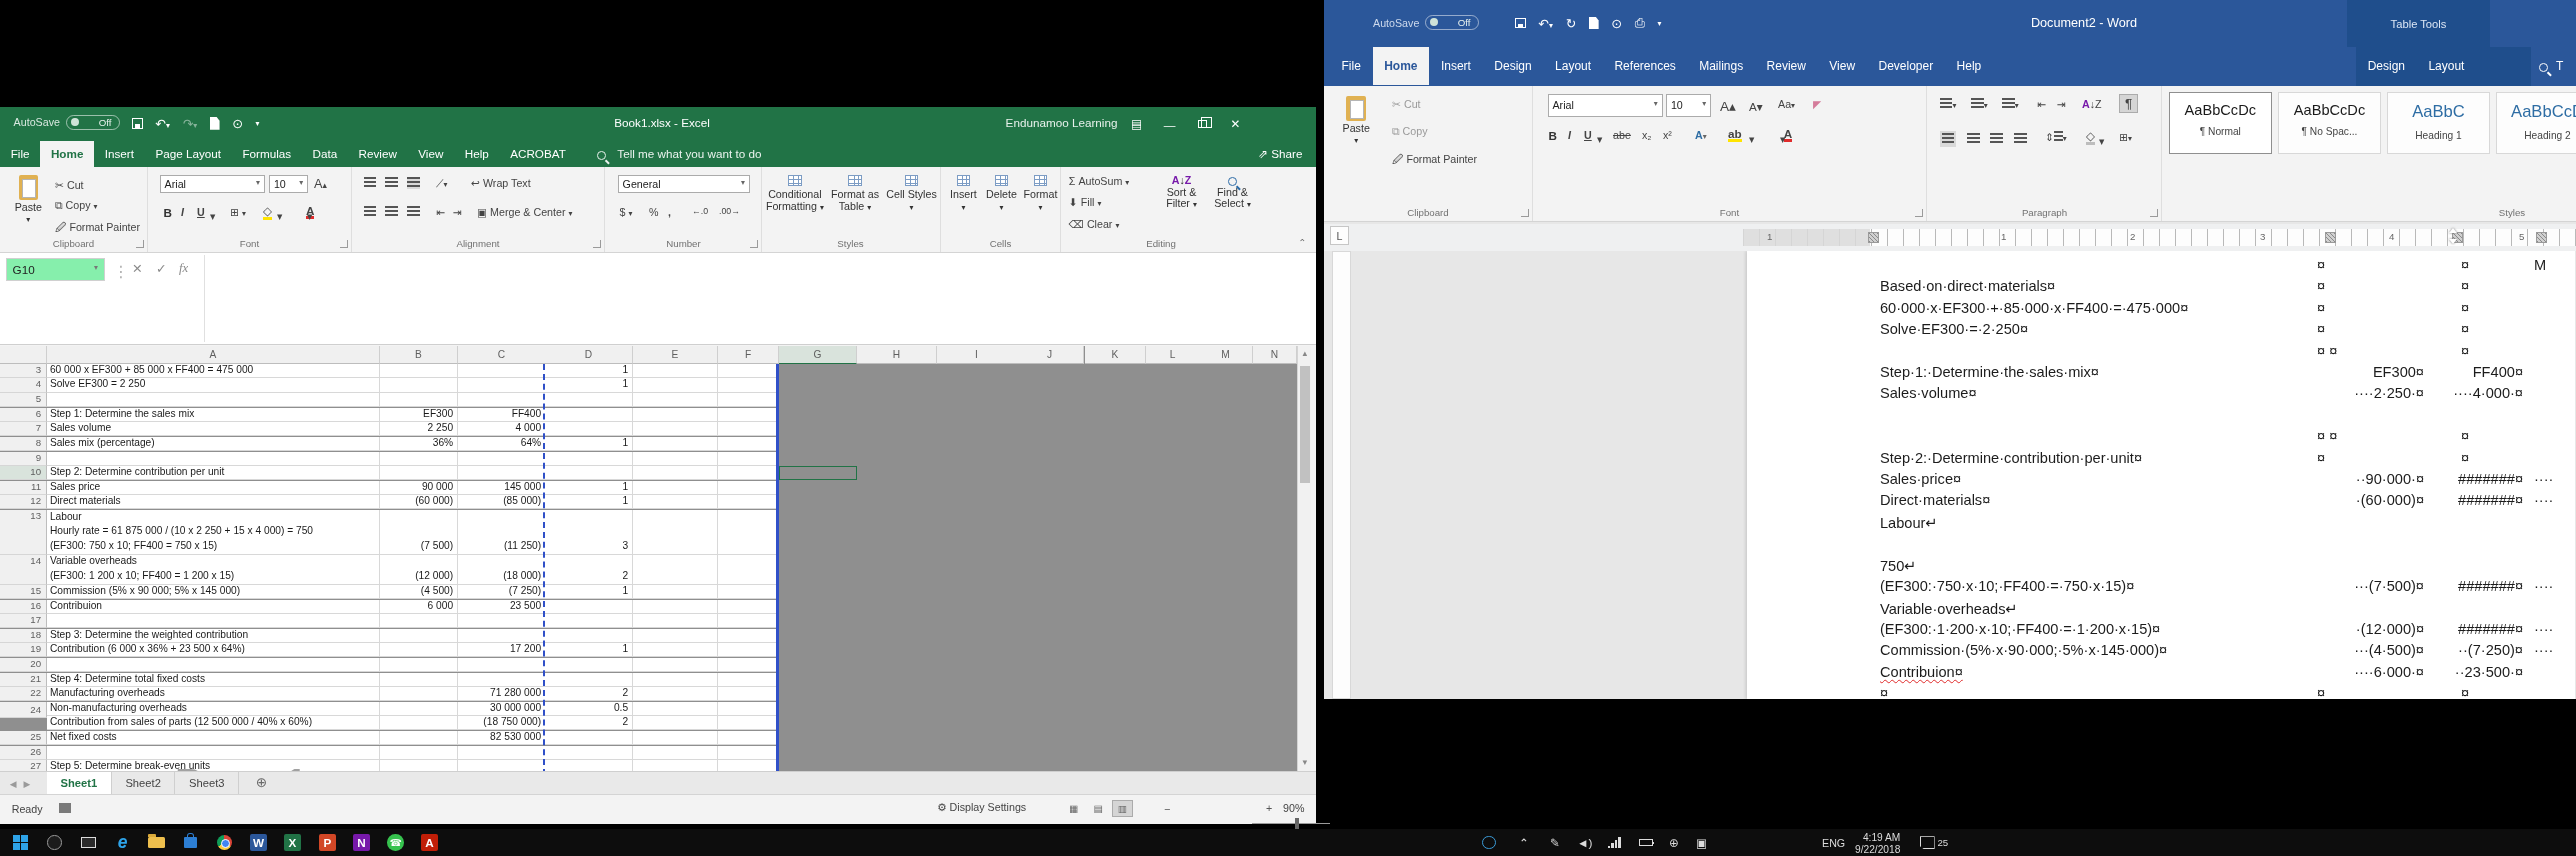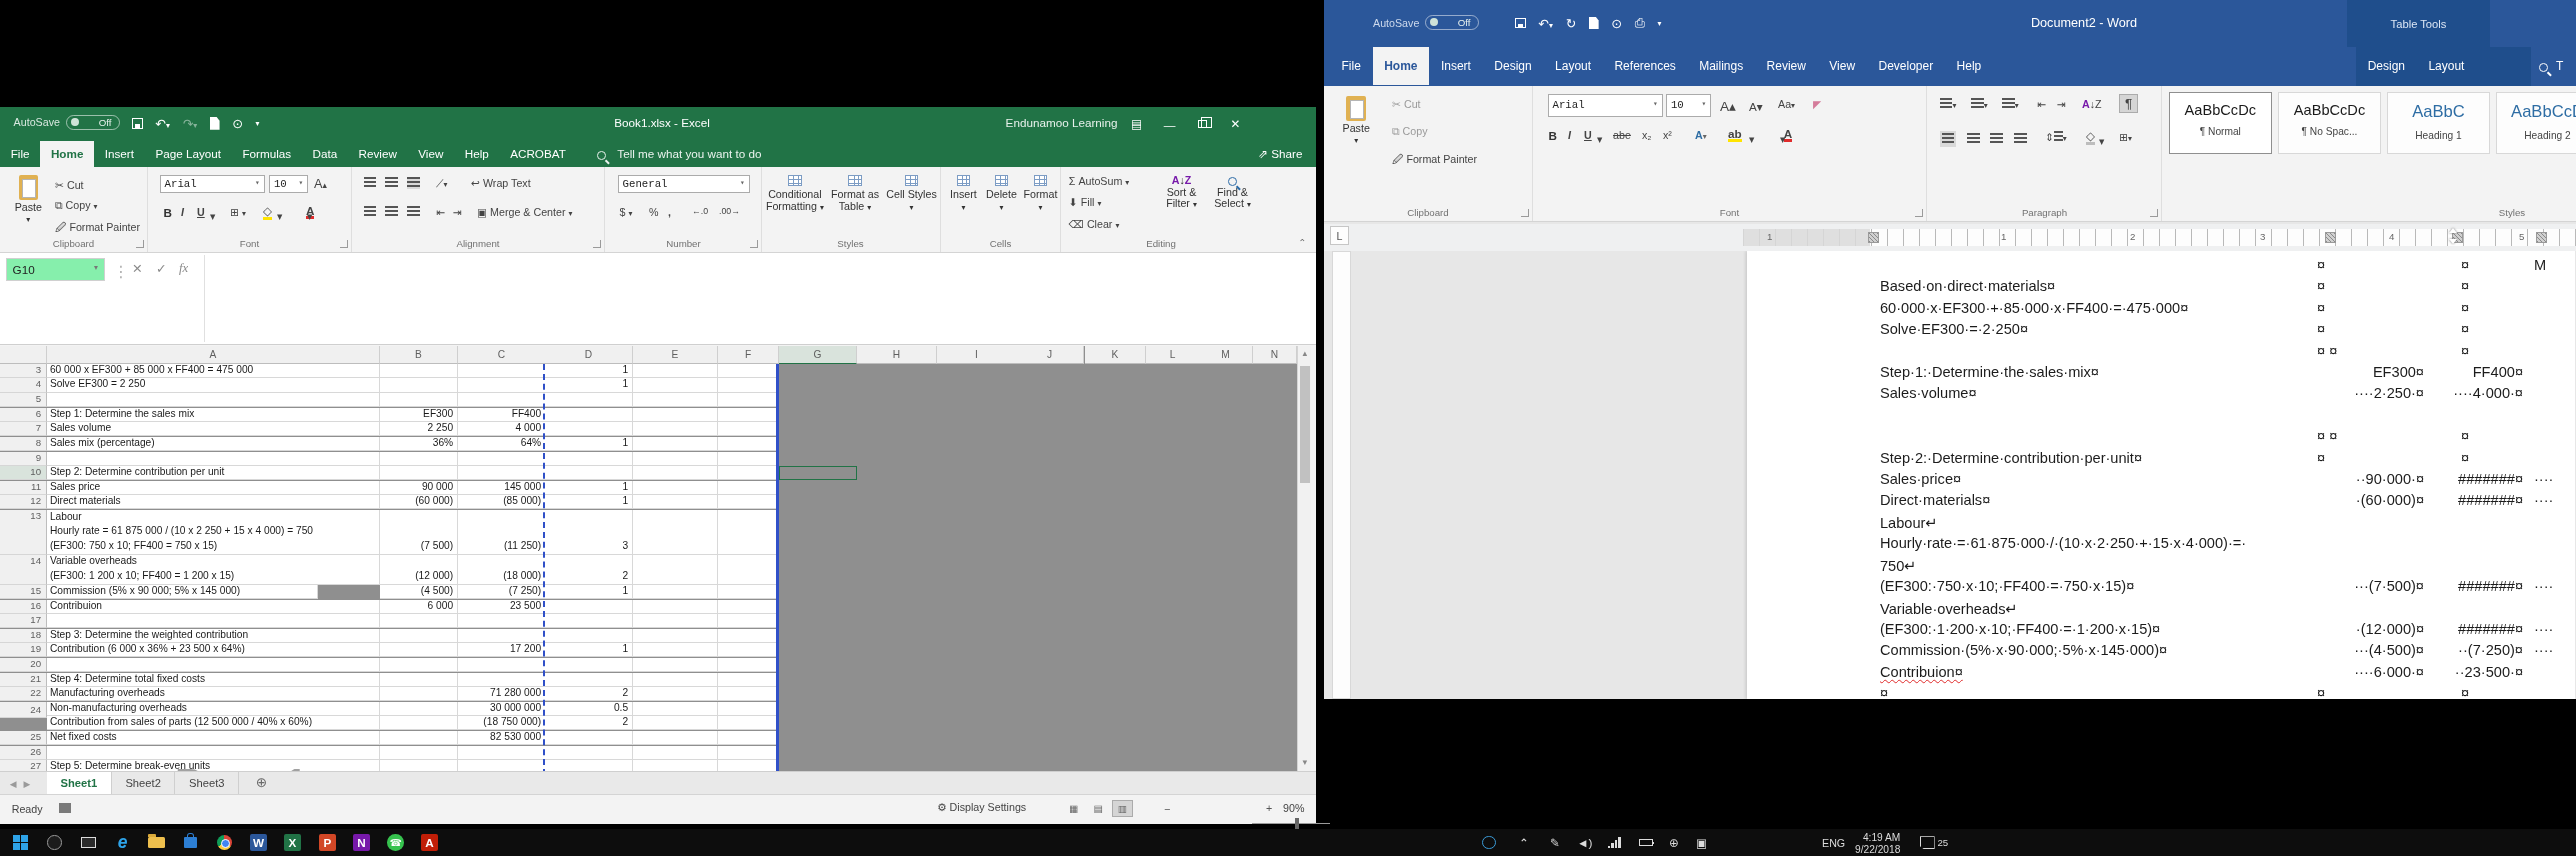--- a/index.html
+++ b/index.html
@@ -30,21 +30,21 @@
   .mag{display:inline-block;width:8.8px;height:8.8px;border:1.5px solid currentColor;border-radius:50%;position:relative;vertical-align:-1.9px;}
   .mag::after{content:"";position:absolute;width:4.9px;height:1.5px;background:currentColor;transform:rotate(45deg);left:6.8px;top:8.8px;}
   .xl-ribbon{left:0;top:60px;width:100%;height:86px;background:#f3f3f3;border-bottom:1px solid #d4d4d4;font-size:10.7px;color:#333;}
   .grp{position:absolute;top:0;height:100%;border-right:1px solid #dedede;}
   .glabel{position:absolute;bottom:2.9px;left:0;right:0;text-align:center;color:#717171;font-size:9.7px;}
   .dlgl{position:absolute;bottom:3.9px;right:2.9px;width:7.8px;height:7.8px;border-right:1.5px solid #9a9a9a;border-bottom:1.5px solid #9a9a9a;}
   .bigbtn{position:absolute;text-align:center;color:#333;font-size:10.7px;line-height:11.7px;}
   .clipico{width:19.5px;height:25px;background:#e0b152;border-radius:1.9px;margin:0 auto 1.9px;position:relative;}
   .clipico::after{content:"";position:absolute;left:3.9px;top:3.9px;width:11.7px;height:17.5px;background:#fff;border:1px solid #b5b5b5;}
   .sbtn{position:absolute;font-size:10.7px;color:#444;white-space:nowrap;}
-  .combo{position:absolute;background:#fff;border:1px solid #ababab;font-size:10.7px;color:#222;padding:1.9px 3.9px;font-family:Liberation Mono, monospace;}
+  .combo{position:absolute;background:#fff;border:1px solid #ababab;font-size:10.7px;color:#222;padding:1.9px 3.9px;}
   .combo .cv{float:right;color:#666;font-size:7.8px;margin-left:5.8px;}
   .fbtn{font-weight:bold;font-size:11.7px;color:#333;}
   .ibars{display:inline-block;width:12.7px;height:9.7px;background:repeating-linear-gradient(180deg,#555 0 1.9px,transparent 1.9px 3.9px);}
   .ubar{display:inline-block;position:relative;font-weight:bold;font-size:11.7px;}
   .ubar i{position:absolute;left:0;right:0;bottom:-1.9px;height:2.9px;font-style:normal;}
   .i-grid{display:inline-block;width:13.6px;height:11.7px;border:1px solid #7c9cc4;
      background:linear-gradient(#7c9cc4 0 0) 0 3.4px/100% 1px no-repeat,linear-gradient(#7c9cc4 0 0) 0 7.3px/100% 1px no-repeat,
      linear-gradient(#7c9cc4 0 0) 4.4px 0/1px 100% no-repeat,linear-gradient(#7c9cc4 0 0) 8.8px 0/1px 100% no-repeat,#fff;}
   .xl-formula{left:0;top:146px;width:100%;height:92px;background:#fff;border-bottom:1px solid #cfcfcf;}
   .namebox{left:5.8px;top:4.9px;width:99px;height:23.4px;background:#86efac;border:1px solid #d0d0d0;font-size:11.7px;color:#222;padding:3.9px 5.8px;}
@@ -398,21 +398,21 @@
           <div class="rowgut" style="top: 191px; height: 30px;">14</div>
           <div class="cell txt" style="left: 47px; top: 191px; width: 333px; height: 30px;">Variable overheads
 (EF300: 1 200 x 10; FF400 = 1 200 x 15)</div>
           <div class="cell num" style="left: 380px; top: 191px; width: 78px; height: 30px;">(12 000)</div>
           <div class="cell num" style="left: 458px; top: 191px; width: 88px; height: 30px;">(18 000)</div>
           <div class="cell num" style="left: 545px; top: 191px; width: 88px; height: 30px;">2</div>
           <div class="cell num" style="left: 633px; top: 191px; width: 85px; height: 30px;"></div>
           <div class="cell num" style="left: 718px; top: 191px; width: 61px; height: 30px;"></div>
           <div class="grayzone" style="left: 779px; top: 191px; width: 518px; height: 30px;"></div>
           <div class="rowgut" style="top: 221px; height: 14.6px;">15</div>
-          <div class="cell txt" style="left: 47px; top: 221px; width: 271px; height: 14.6px;">Commission (5% x 90 000; 5% x 145 000)</div>
+          <div class="cell txt" style="left: 47px; top: 221px; width: 333px; height: 14.6px;">Commission (5% x 90 000; 5% x 145 000)</div>
           <div class="cell num" style="left: 380px; top: 221px; width: 78px; height: 14.6px;">(4 500)</div>
           <div class="cell num" style="left: 458px; top: 221px; width: 88px; height: 14.6px;">(7 250)</div>
           <div class="cell num" style="left: 545px; top: 221px; width: 88px; height: 14.6px;">1</div>
           <div class="cell num" style="left: 633px; top: 221px; width: 85px; height: 14.6px;"></div>
           <div class="cell num" style="left: 718px; top: 221px; width: 61px; height: 14.6px;"></div>
           <div class="grayzone" style="left: 779px; top: 221px; width: 518px; height: 14.6px;"></div>
           <div class="rowgut" style="top: 236px; height: 14.6px;">16</div>
           <div class="cell txt" style="left: 47px; top: 236px; width: 333px; height: 14.6px;">Contribuion</div>
           <div class="cell num" style="left: 380px; top: 236px; width: 78px; height: 14.6px;">6 000</div>
           <div class="cell num" style="left: 458px; top: 236px; width: 88px; height: 14.6px;">23 500</div>
@@ -727,23 +727,20 @@
           </div>
           <div class="dline" style="left: 0px; right: 0px; top: 241px;">
             <span class="dc1">Direct·materials¤</span>
             <span class="dc2">·(60·000)¤</span>
             <span class="dc3">#######¤</span>
             <span class="dc4">····</span>
           </div>
           <div class="dline" style="left: 0px; right: 0px; top: 263px;">
             <span class="dc1">Labour↵</span>
           </div>
-          <div class="dline" style="left: 0px; right: 0px; top: 284px;">
-            <span class="dc1">Hourly·rate·=·61·875·000·/·(10·x·2·250·+·15·x·4·000)·=·</span>
-          </div>
           <div class="dline" style="left: 0px; right: 0px; top: 306px;">
             <span class="dc1">750↵</span>
           </div>
           <div class="dline" style="left: 0px; right: 0px; top: 327px;">
             <span class="dc1">(EF300:·750·x·10;·FF400·=·750·x·15)¤</span>
             <span class="dc2">···(7·500)¤</span>
             <span class="dc3">#######¤</span>
             <span class="dc4">····</span>
           </div>
           <div class="dline" style="left: 0px; right: 0px; top: 349px;">

